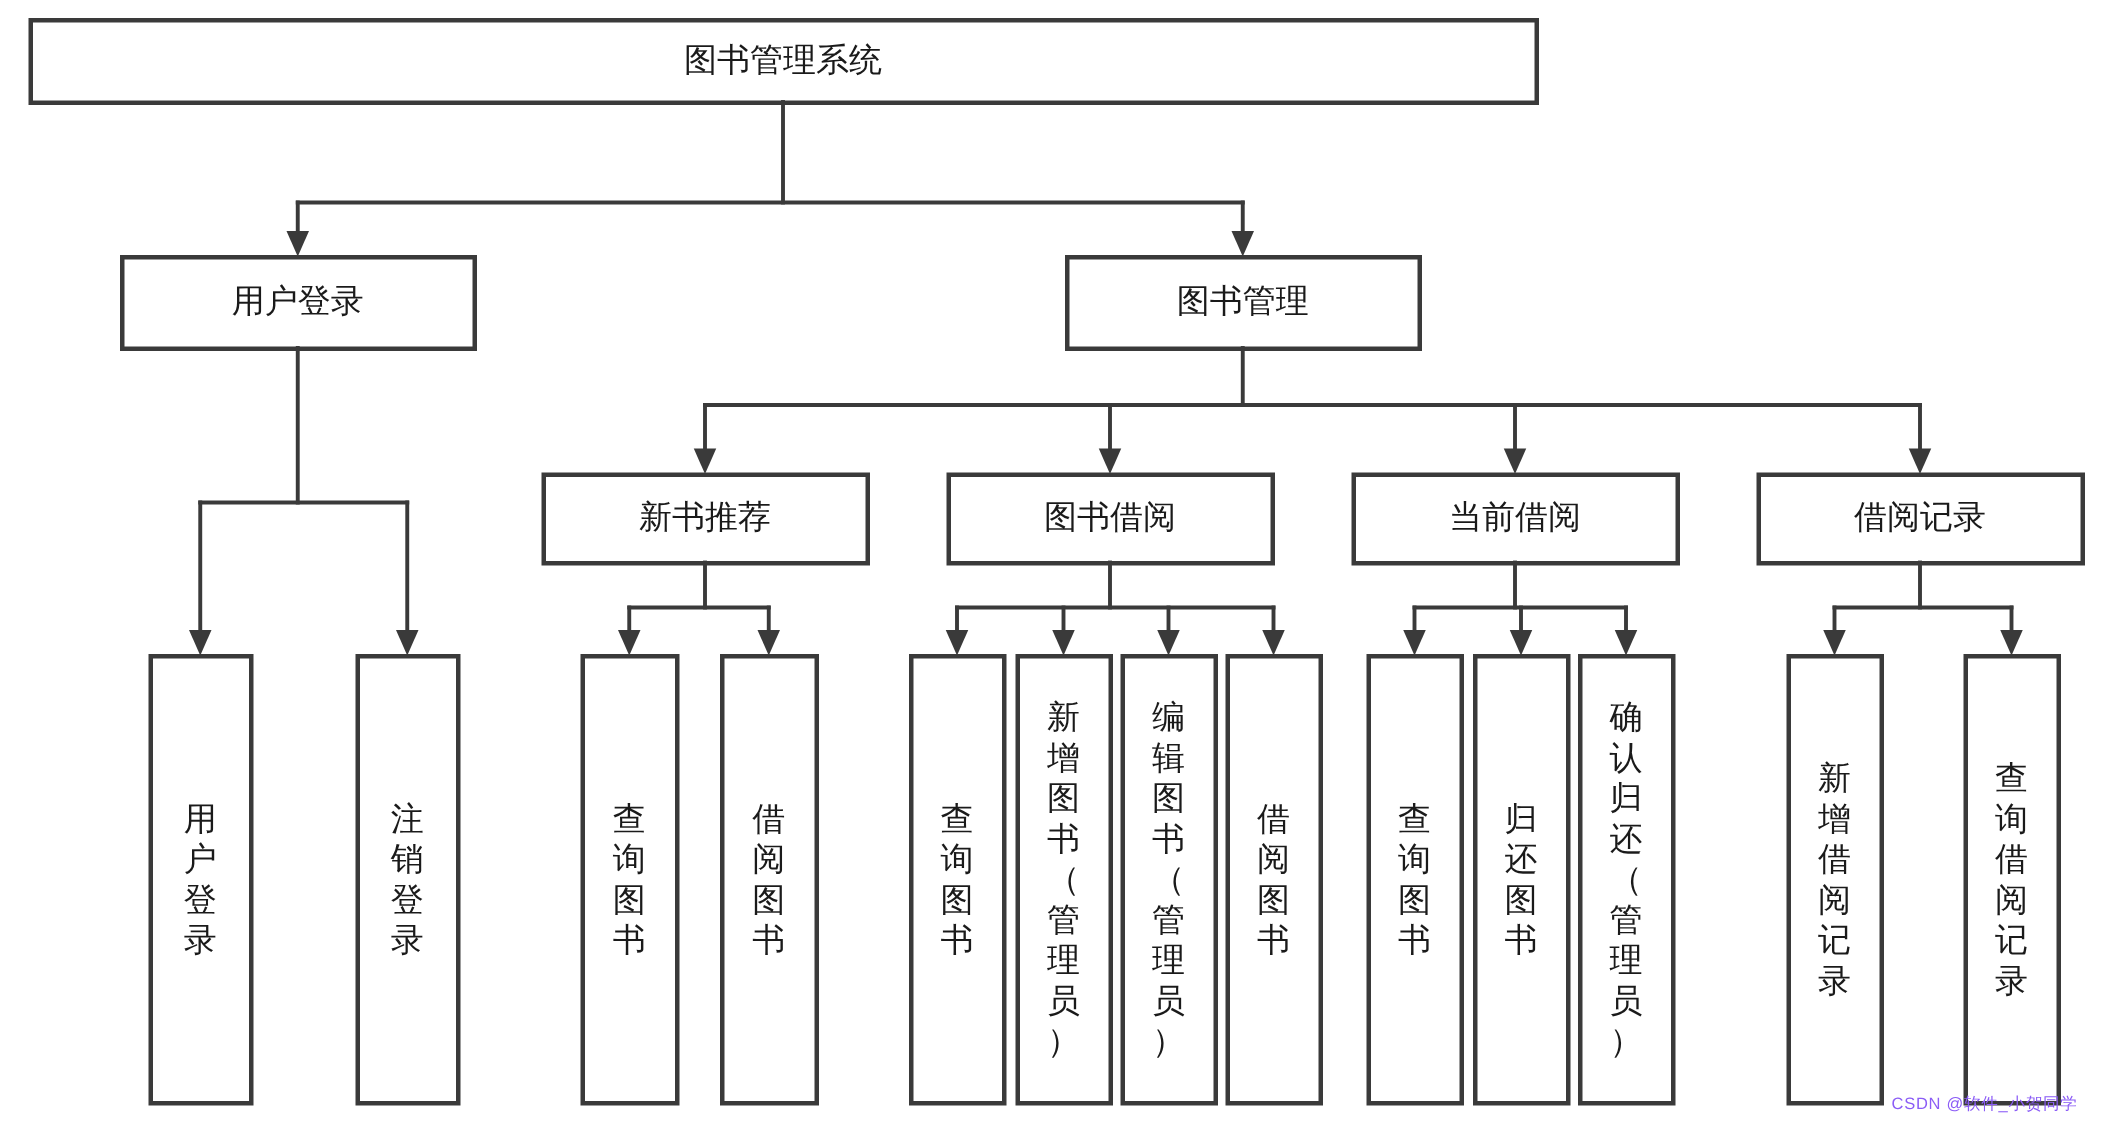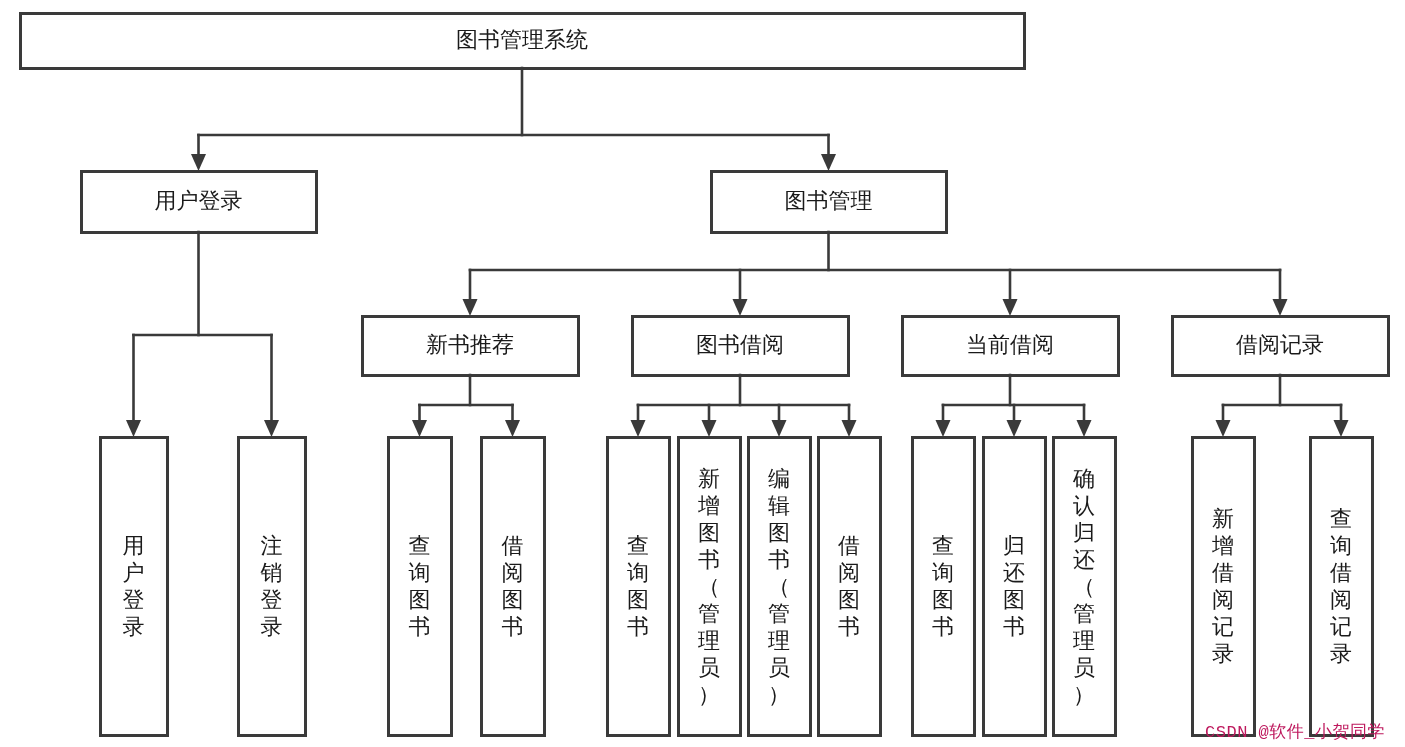--- a/index.html
+++ b/index.html
@@ -51,23 +51,23 @@
   .node-label-v {
     font-family: "Liberation Sans", "DejaVu Sans", sans-serif;
     font-size: 22px;
     fill: #1a1a1a;
     text-anchor: middle;
   }
   .watermark-text {
     position: absolute;
     right: 8px;
     bottom: 4px;
-    font-family: Liberation Mono, monospace;
-    font-size: 17px;
-    color: #be185d;
+    font-family: Liberation Sans, sans-serif;
+    font-size: 11px;
+    color: #8b5cf6;
     white-space: nowrap;
     letter-spacing: 0.5px;
   }
 </style>
 </head>
 <body>
 
 <div id="diagram-root">
   <svg id="flow" viewBox="0 0 1405 747" xmlns="http://www.w3.org/2000/svg">
       <rect x="20.5" y="13.5" width="1004" height="55" class="node-rect"></rect>

